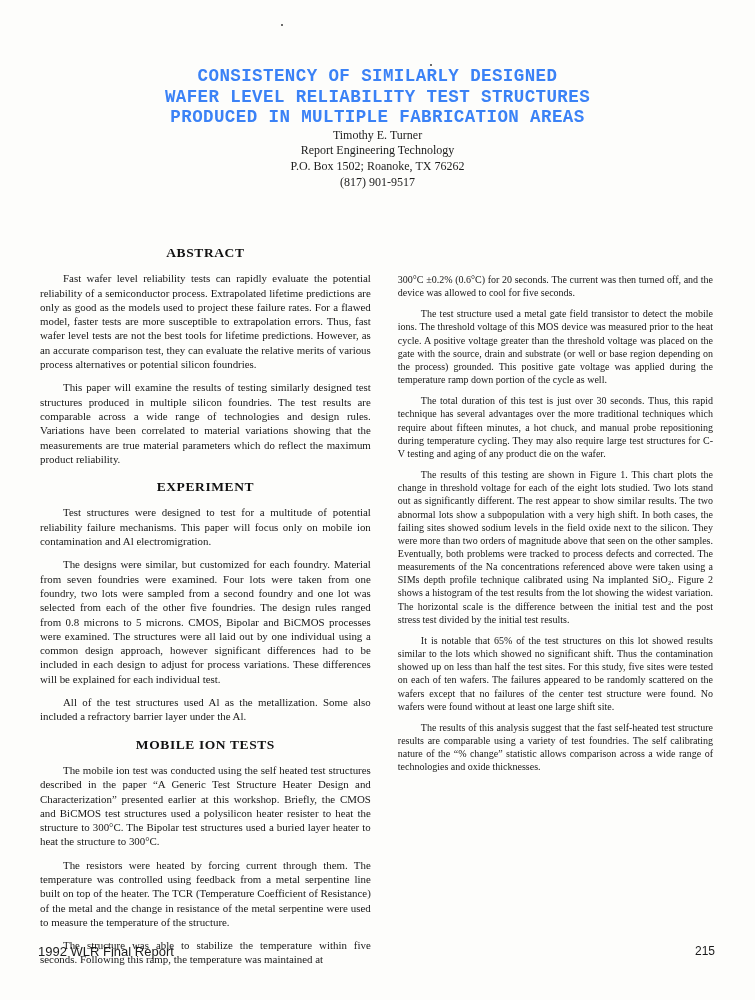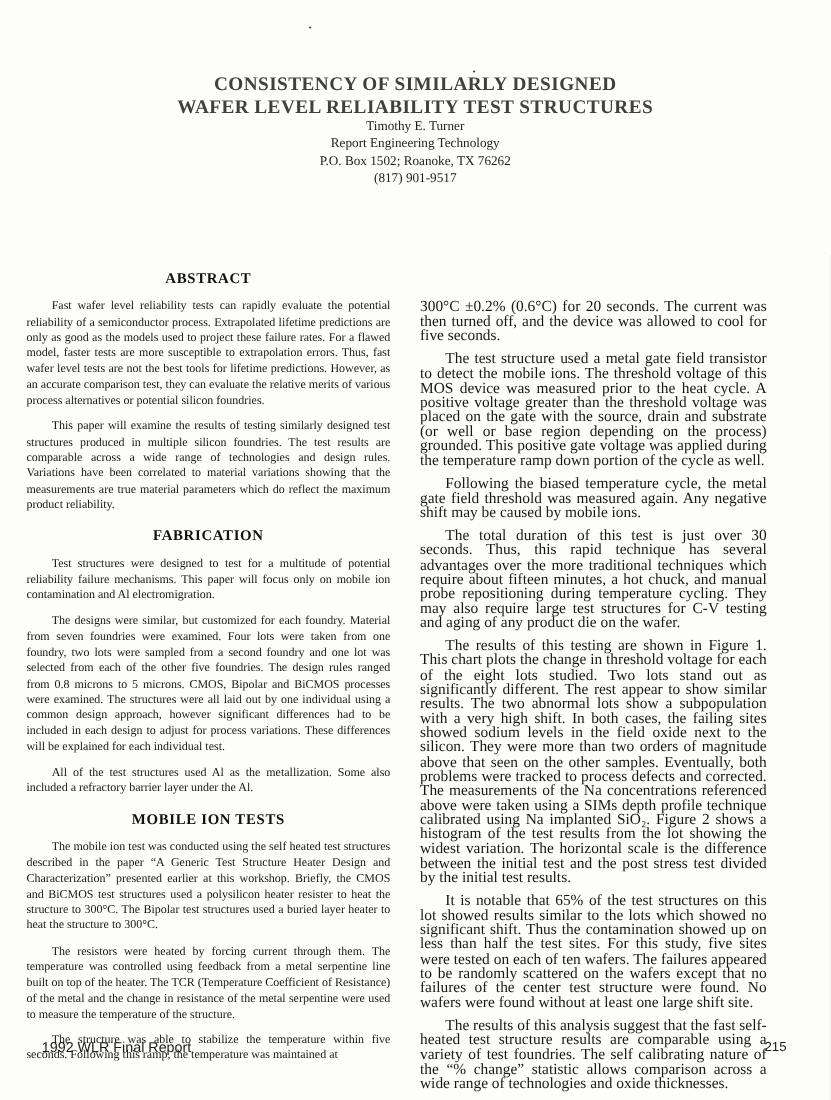--- a/index.html
+++ b/index.html
@@ -12,50 +12,50 @@
     background: #fdfdfb;
     color: #161616;
     font-family: "Liberation Serif", serif;
     overflow: hidden;
   }
   .title-block {
     padding-top: 66px;
     text-align: center;
   }
   .paper-title {
-    font-family: Liberation Serif, serif;
+    font-family: Liberation Mono, monospace;
     font-weight: bold;
     font-size: 17.5px;
     line-height: 20.5px;
     letter-spacing: 0.4px;
-    color: #404040;
+    color: #3b82f6;
   }
   .paper-title span { display: block; }
   .author-block {
     font-size: 12px;
     line-height: 15.8px;
     color: #1c1c1c;
   }
   .columns {
     position: absolute;
     top: 246px;
-    left: 24px;
+    left: 40px;
     width: 673px;
     display: flex;
     gap: 27px;
   }
   .col { text-align: justify; }
   .col-left {
     width: 339px;
     font-size: 10.9px;
     line-height: 14.3px;
   }
   .col-right {
     width: 323px;
-    font-size: 14px;
+    font-size: 10px;
     line-height: 13.15px;
     padding-top: 27px; 
   }
   .col p {
     text-align: justify;
     text-indent: 23px;
     margin: 0 0 9px 0;
   }
   .col-right p { margin-bottom: 8px; }
   .col p.noindent { text-indent: 0; }
@@ -92,51 +92,51 @@
 
 <div class="page">
 
   <div class="speck speck1"></div>
   <div class="speck speck2"></div>
 
   <div class="title-block">
     <h1 class="paper-title">
       <span>CONSISTENCY OF SIMILARLY DESIGNED</span>
       <span>WAFER LEVEL RELIABILITY TEST STRUCTURES</span>
+      <span>PRODUCED IN MULTIPLE FABRICATION AREAS</span>
     </h1>
     <div class="author-block">
       <div>Timothy E. Turner</div>
       <div>Report Engineering Technology</div>
       <div>P.O. Box 1502; Roanoke, TX 76262</div>
       <div>(817) 901-9517</div>
     </div>
   </div>
 
   <div class="columns">
 
     <div class="col col-left">
       <h2>ABSTRACT</h2>
       <p>Fast wafer level reliability tests can rapidly evaluate the potential reliability of a semiconductor process.  Extrapolated lifetime predictions are only as good as the models used to project these failure rates.  For a flawed model, faster tests are more susceptible to extrapolation errors.  Thus, fast wafer level tests are not the best tools for lifetime predictions.  However, as an accurate comparison test, they can evaluate the relative merits of various process alternatives or potential silicon foundries.</p>
       <p>This paper will examine the results of testing similarly designed test structures produced in multiple silicon foundries.  The test results are comparable across a wide range of technologies and design rules.  Variations have been correlated to material variations showing that the measurements are true material parameters which do reflect the maximum product reliability.</p>
 
-      <h2>FABRICATION</h2>
+      <h2>EXPERIMENT</h2>
       <p>Test structures were designed to test for a multitude of potential reliability failure mechanisms.  This paper will focus only on mobile ion contamination and Al electromigration.</p>
       <p>The designs were similar, but customized for each foundry.  Material from seven foundries were examined.  Four lots were taken from one foundry, two lots were sampled from a second foundry and one lot was selected from each of the other five foundries.  The design rules ranged from 0.8 microns to 5 microns.  CMOS, Bipolar and BiCMOS processes were examined.  The structures were all laid out by one individual using a common design approach, however significant differences had to be included in each design to adjust for process variations.  These differences will be explained for each individual test.</p>
       <p>All of the test structures used Al as the metallization.  Some also included a refractory barrier layer under the Al.</p>
 
       <h2>MOBILE ION TESTS</h2>
       <p>The mobile ion test was conducted using the self heated test structures described in the paper “A Generic Test Structure Heater Design and Characterization” presented earlier at this workshop.  Briefly, the CMOS and BiCMOS test structures used a polysilicon heater resister to heat the structure to 300°C.  The Bipolar test structures used a buried layer heater to heat the structure to 300°C.</p>
       <p>The resistors were heated by forcing current through them.  The temperature was controlled using feedback from a metal serpentine line built on top of the heater.  The TCR (Temperature Coefficient of Resistance) of the metal and the change in resistance of the metal serpentine were used to measure the temperature of the structure.</p>
       <p>The structure was able to stabilize the temperature within five seconds.  Following this ramp, the temperature was maintained at</p>
     </div>
 
     <div class="col col-right">
       <p class="noindent">300°C ±0.2% (0.6°C) for 20 seconds.  The current was then turned off, and the device was allowed to cool for five seconds.</p>
       <p>The test structure used a metal gate field transistor to detect the mobile ions.  The threshold voltage of this MOS device was measured prior to the heat cycle.  A positive voltage greater than the threshold voltage was placed on the gate with the source, drain and substrate (or well or base region depending on the process) grounded.  This positive gate voltage was applied during the temperature ramp down portion of the cycle as well.</p>
-      <p>Following the biased temperature cycle, the metal gate field threshold was measured again.  Any negative shift may be caused by mobile ions.</p>
       <p>The total duration of this test is just over 30 seconds.  Thus, this rapid technique has several advantages over the more traditional techniques which require about fifteen minutes, a hot chuck, and manual probe repositioning during temperature cycling.  They may also require large test structures for C-V testing and aging of any product die on the wafer.</p>
       <p>The results of this testing are shown in Figure 1.  This chart plots the change in threshold voltage for each of the eight lots studied.  Two lots stand out as significantly different.  The rest appear to show similar results.  The two abnormal lots show a subpopulation with a very high shift.  In both cases, the failing sites showed sodium levels in the field oxide next to the silicon.  They were more than two orders of magnitude above that seen on the other samples.  Eventually, both problems were tracked to process defects and corrected.  The measurements of the Na concentrations referenced above were taken using a SIMs depth profile technique calibrated using Na implanted SiO₂.  Figure 2 shows a histogram of the test results from the lot showing the widest variation.  The horizontal scale is the difference between the initial test and the post stress test divided by the initial test results.</p>
       <p>It is notable that 65% of the test structures on this lot showed results similar to the lots which showed no significant shift.  Thus the contamination showed up on less than half the test sites.  For this study, five sites were tested on each of ten wafers.  The failures appeared to be randomly scattered on the wafers except that no failures of the center test structure were found.  No wafers were found without at least one large shift site.</p>
       <p>The results of this analysis suggest that the fast self-heated test structure results are comparable using a variety of test foundries.  The self calibrating nature of the “% change” statistic allows comparison across a wide range of technologies and oxide thicknesses.</p>
     </div>
 
   </div>
 
   <div class="page-footer">
     <span>1992 WLR Final Report</span>

